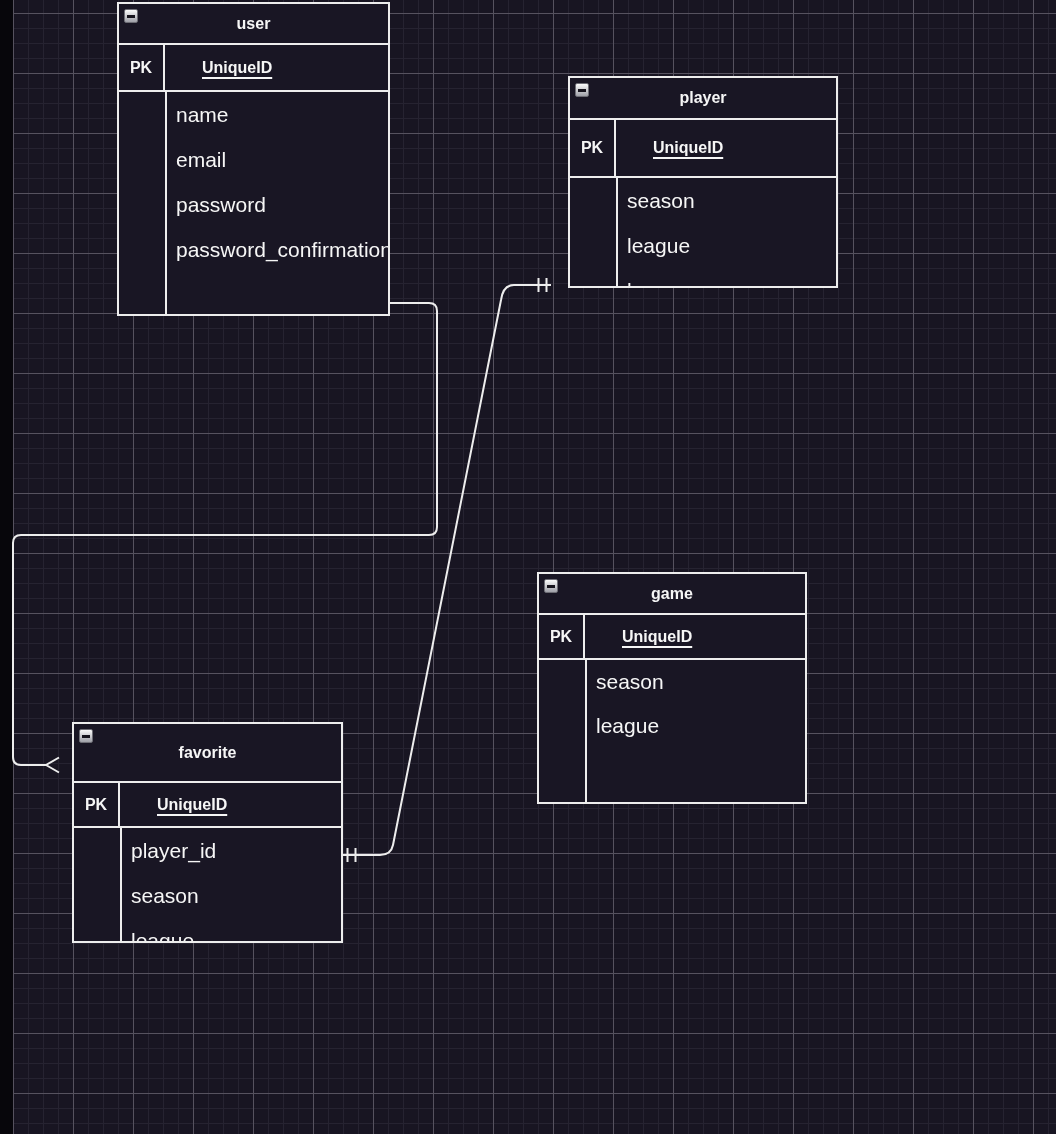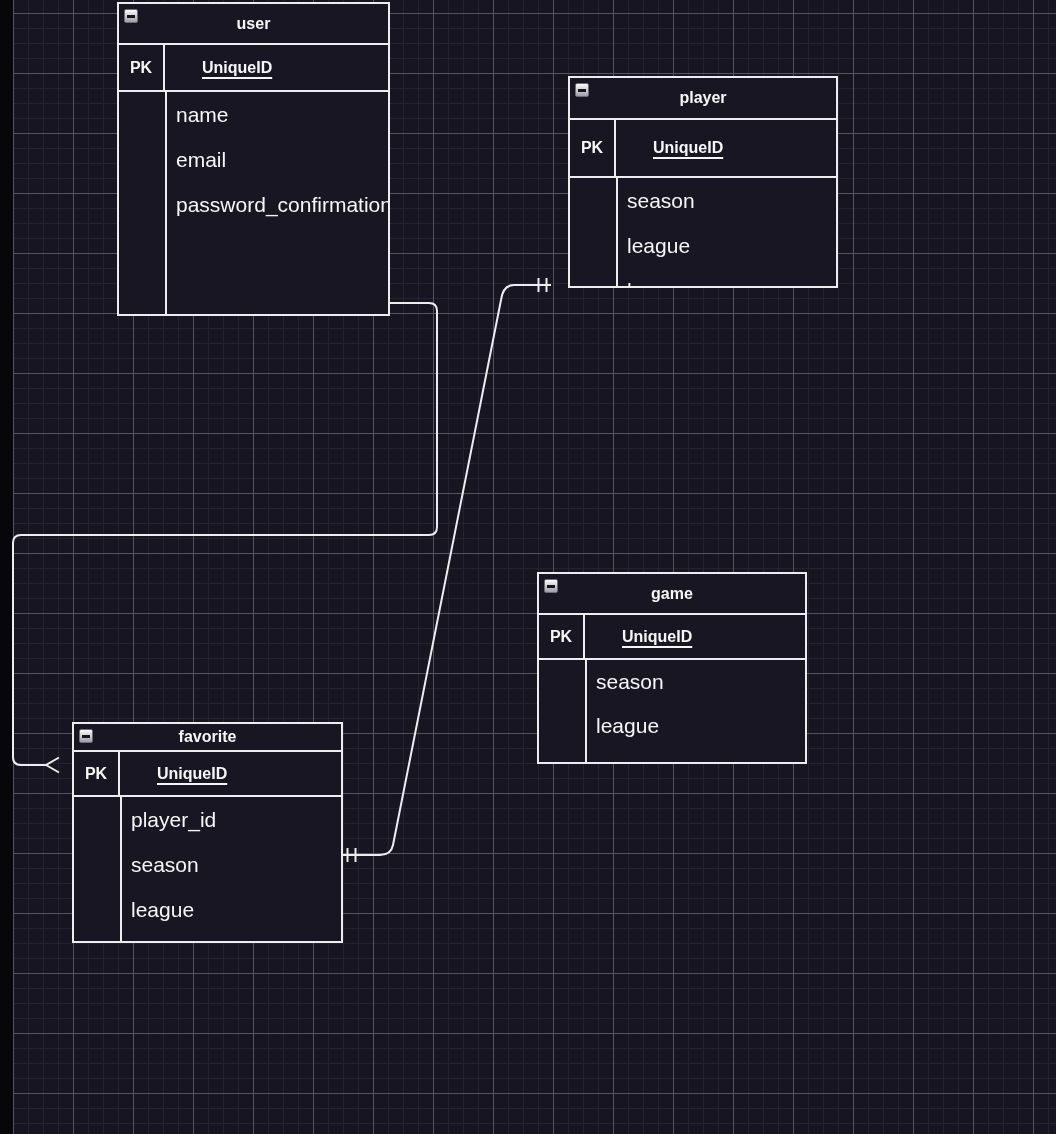--- a/index.html
+++ b/index.html
@@ -114,20 +114,23 @@
       <div class="pk-field">UniqueID</div>
     </div>
     <div class="tbody">
       <div class="trow">
           <span>name</span>
         </div>
       <div class="trow">
           <span>email</span>
         </div>
       <div class="trow">
+          <span>password</span>
+        </div>
+      <div class="trow">
           <span>password_confirmation</span>
         </div>
     </div>
   </div>
 
   <div class="er-table" style="left:568px;top:76px;width:270px;height:212px">
     <div class="thead" style="height:42px">
       <span class="collapse-btn">
         <span class="minus"></span>
       </span>
@@ -143,21 +146,21 @@
         </div>
       <div class="trow">
           <span>league</span>
         </div>
       <div class="trow">
           <span>league</span>
         </div>
     </div>
   </div>
 
-  <div class="er-table" style="left:537px;top:572px;width:270px;height:192px">
+  <div class="er-table" style="left:537px;top:572px;width:270px;height:232px">
     <div class="thead" style="height:41px">
       <span class="collapse-btn">
         <span class="minus"></span>
       </span>
       <span>game</span>
     </div>
     <div class="pk-row" style="height:45px">
       <div class="pk-cell">PK</div>
       <div class="pk-field">UniqueID</div>
     </div>
@@ -165,21 +168,21 @@
       <div class="trow" style="height:44px">
           <span>season</span>
         </div>
       <div class="trow" style="height:44px">
           <span>league</span>
         </div>
     </div>
   </div>
 
   <div class="er-table" style="left:72px;top:722px;width:271px;height:221px">
-    <div class="thead" style="height:28px">
+    <div class="thead" style="height:59px">
       <span class="collapse-btn">
         <span class="minus"></span>
       </span>
       <span>favorite</span>
     </div>
     <div class="pk-row" style="height:45px">
       <div class="pk-cell">PK</div>
       <div class="pk-field">UniqueID</div>
     </div>
     <div class="tbody">

